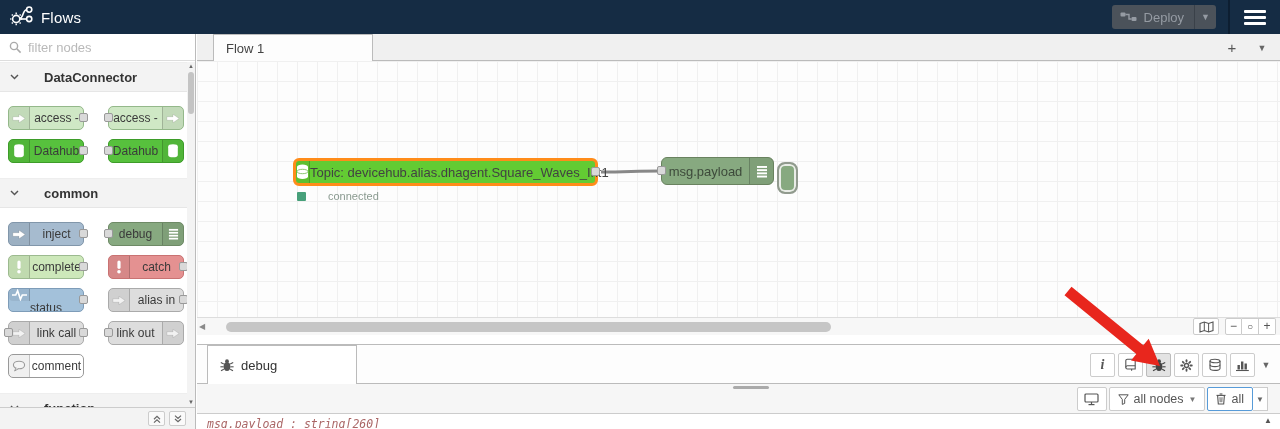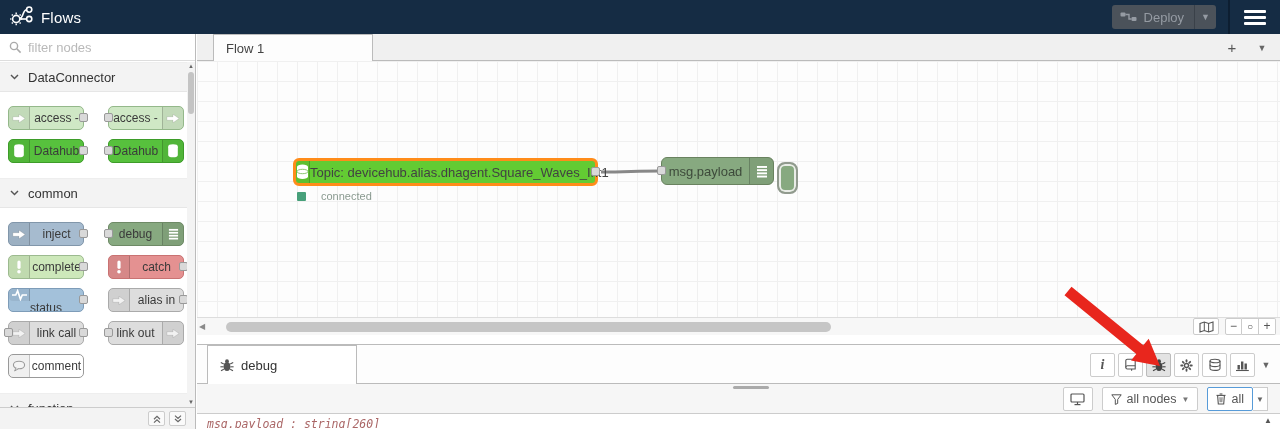--- a/index.html
+++ b/index.html
@@ -22,21 +22,21 @@
 
   
   #palette { position:absolute; left:0; top:34px; width:196px; height:395px; background:#fff; border-right:1px solid #bbb; }
   #palette-search { position:relative; height:27px; border-bottom:1px solid #ddd; display:flex; align-items:center; }
   #palette-search svg { margin-left:9px; }
   #filter-input { border:0; outline:0; font-size:13px; color:#555; margin-left:6px; width:150px; font-family:"Liberation Sans",sans-serif; }
   #filter-input::placeholder { color:#b9b9b9; }
   #palette-list { position:absolute; top:28px; left:0; right:8px; bottom:22px; overflow:hidden; background:#fff; }
   .cat-header { height:30px; background:#f3f3f3; border-bottom:1px solid #e6e6e6; border-top:1px solid #eee; display:flex; align-items:center; cursor:pointer; }
   .cat-header svg { margin-left:10px; }
-  .cat-label { font-size:13px; font-weight:normal; color:#333; margin-left:9px; }
+  .cat-label { font-size:13px; font-weight:bold; color:#333; margin-left:25px; }
   .pal-rows { padding:5px 0 6px 8px; }
   .pal-row { display:flex; gap:24px; margin:9px 0; }
   .pal-node { position:relative; width:76px; height:24px; border-radius:5px; border:1px solid; font-size:12px; color:#3a3a3a; display:flex; align-items:center; cursor:grab; }
   .pal-node .nlabel { flex:1; text-align:center; white-space:nowrap; overflow:hidden; }
   .icon-region { width:21px; align-self:stretch; display:flex; align-items:center; justify-content:center; background:rgba(0,0,0,.06); }
   .icon-region.left  { border-right:1px solid rgba(0,0,0,.18); border-radius:4px 0 0 4px; }
   .icon-region.right { border-left:1px solid rgba(0,0,0,.18); border-radius:0 4px 4px 0; }
   .port { position:absolute; width:9px; height:9px; background:#d9d9d9; border:1px solid #999; border-radius:2px; top:50%; margin-top:-5px; }
   .port.pl { left:-5px; } .port.pr { right:-5px; }
   #palette-scrollbar { position:absolute; right:0; top:28px; bottom:22px; width:8px; background:#f3f3f3; }
@@ -56,21 +56,21 @@
   .tb-act { color:#555; font-size:15px; width:20px; text-align:center; cursor:pointer; }
   .tb-act.caret { font-size:9px; color:#666; }
 
   #canvas { position:relative; height:256px; background-color:#fdfdfd; overflow:hidden;
     background-image:linear-gradient(#f0f0f0 1px, transparent 1px), linear-gradient(90deg,#f0f0f0 1px, transparent 1px);
     background-size:20px 20px; }
 
   #topic-node { position:absolute; left:96px; top:97px; width:305px; height:28px; background:#63cb33; border:3px solid #ff8c1a; border-radius:6px; display:flex; align-items:center; cursor:pointer; }
   #topic-node .icon-region { width:29px; }
   #topic-node .nlabel { flex:1; font-size:13px; color:#424242; text-align:center; white-space:nowrap; }
-  #node-status { position:absolute; left:100px; top:129px; display:flex; align-items:center; gap:15px; }
+  #node-status { position:absolute; left:100px; top:129px; display:flex; align-items:center; gap:22px; }
   #status-dot { width:9px; height:9px; background:#47a07a; border-radius:1px; }
   #status-text { font-size:11px; color:#8a9a90; }
 
   #debug-node { position:absolute; left:464px; top:96px; width:113px; height:28px; background:#87a980; border:1px solid #69825f; border-radius:6px; display:flex; align-items:center; cursor:pointer; }
   #debug-node .nlabel { flex:1; font-size:13px; color:#3d4a3a; text-align:center; white-space:nowrap; }
   #debug-node .icon-region { width:24px; }
   #debug-toggle { position:absolute; left:580px; top:101px; width:21px; height:32px; background:#87a980; border:2px solid #919a8e; border-radius:8px; box-shadow:inset 0 0 0 2px #e9ece7; cursor:pointer; }
 
   #scrollband { position:relative; height:18px; background:#f7f7f7; border-top:1px solid #ddd; }
   #hscroll-left { position:absolute; left:2px; top:4px; color:#8a8a8a; font-size:8px; }
@@ -91,21 +91,21 @@
   #debug-tab { position:absolute; left:10px; top:0; width:150px; height:39px; background:#fff; border:1px solid #bbb; border-bottom:none; display:flex; align-items:center; gap:7px; padding-left:12px; cursor:pointer; }
   #debug-tab span { font-size:13px; color:#333; }
   #dp-icons { position:absolute; right:6px; top:8px; display:flex; align-items:center; gap:3px; }
   .dp-icon-btn { width:25px; height:24px; background:#fff; border:1px solid #ccc; border-radius:2px; display:flex; align-items:center; justify-content:center; cursor:pointer; }
   .dp-icon-btn.active { background:#e3e3e3; border-color:#bbb; }
   .dp-icon-btn.info i { font-family:"Liberation Serif",serif; font-size:14px; color:#555; font-weight:bold; font-style:italic; }
   #dp-caret { width:16px; text-align:center; color:#666; font-size:9px; cursor:pointer; }
 
   #dp-toolbar { position:relative; height:30px; background:#f6f6f6; border-bottom:1px solid #ccc; }
   #drag-handle { position:absolute; left:536px; top:2px; width:36px; height:3px; background:#aaa; border-radius:2px; cursor:ns-resize; }
-  #dp-toolbar-right { position:absolute; right:12px; top:3px; display:flex; align-items:center; gap:9px; }
+  #dp-toolbar-right { position:absolute; right:12px; top:3px; display:flex; align-items:center; gap:2px; }
   .tbtn { height:24px; background:#fff; border:1px solid #ccc; border-radius:2px; display:flex; align-items:center; justify-content:center; cursor:pointer; color:#555; font-size:12.5px; }
   #monitor-btn { width:30px; }
   #filter-btn { padding:0 8px; gap:5px; }
   #clear-group { display:flex; align-items:stretch; }
   #clear-btn { padding:0 8px; gap:5px; border:1px solid #579bd8; }
   #clear-caret { width:15px; border:1px solid #ccc; border-left:none; display:flex; align-items:center; justify-content:center; color:#666; font-size:8px; background:#fff; cursor:pointer; }
   .caret-glyph { font-size:8px; color:#777; }
 
   #dp-content { position:relative; height:14px; background:#fff; overflow:hidden;font-style:italic; }
   #debug-msg { position:absolute; left:10px; top:3px; font-family:"DejaVu Sans Mono",monospace; font-size:11.5px; color:#a66; }

